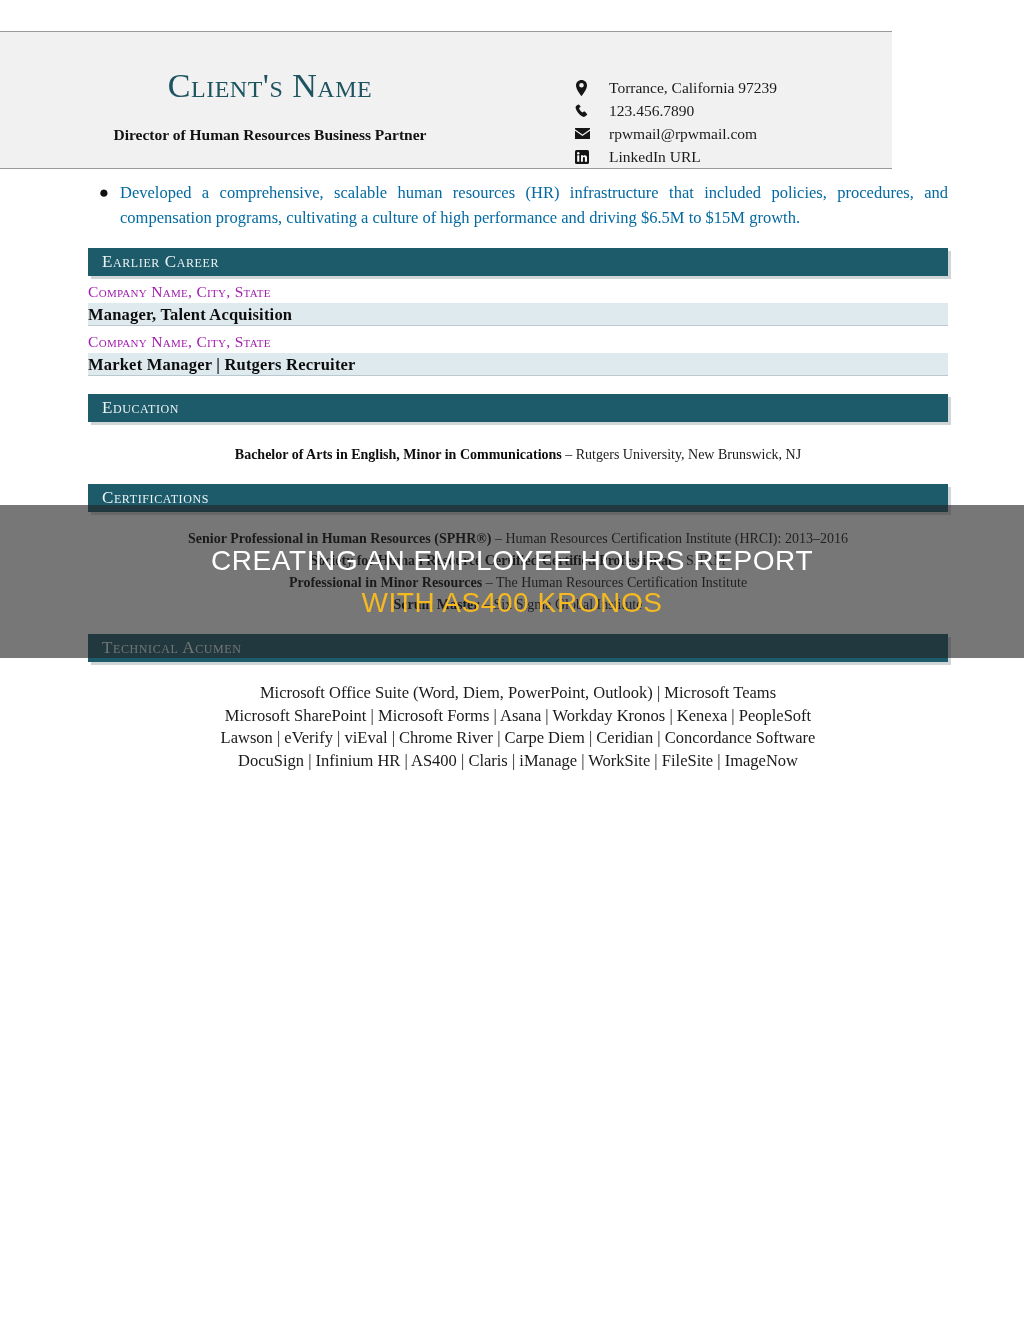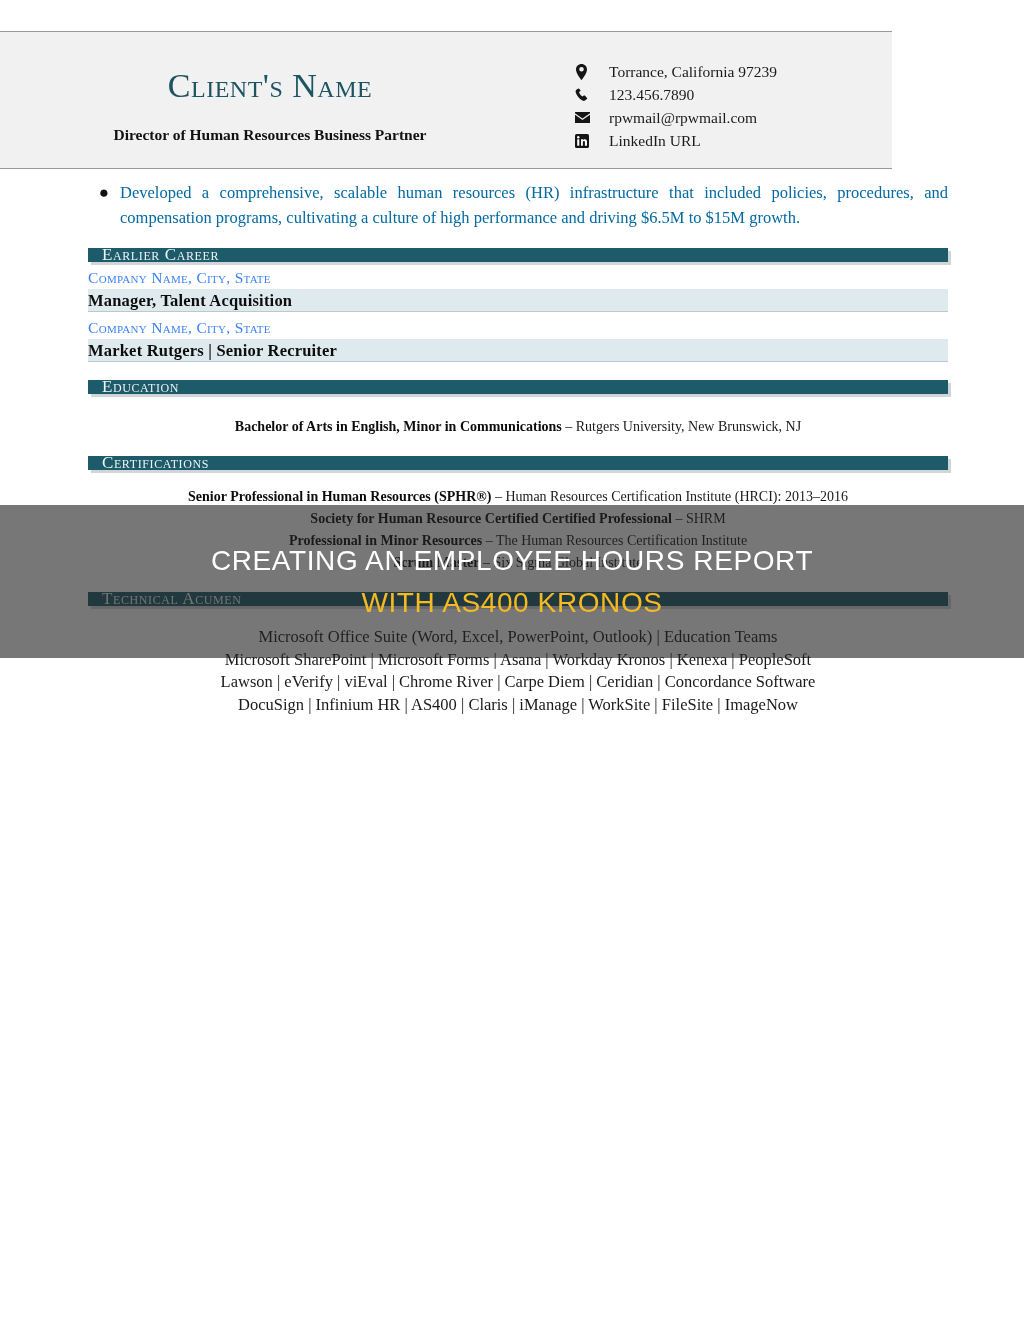--- a/index.html
+++ b/index.html
@@ -58,21 +58,21 @@
     margin-top: 22px;
     font-family: "Liberation Serif", "DejaVu Serif", serif;
     font-size: 15.5px;
     font-weight: bold;
     color: #111111;
     white-space: nowrap;
   }
   .contact-block {
     position: absolute;
     left: 575px;
-    top: 28px;
+    top: 44px;
   }
   .contact-row {
     display: flex;
     align-items: center;
     height: 23px;
     margin-bottom: 0px;
   }
   .contact-ico {
     width: 22px;
     height: 18px;
@@ -120,40 +120,40 @@
     text-align: justify;
   }
 
   
   .sect-wrap {
     position: relative;
     margin-top: 18px;
   }
   .sect-bar {
     position: relative;
-    height: 14px;
+    height: 28px;
     background: #1d5b6a;
     box-shadow: 3px 3px 0 rgba(170,180,184,0.55);
     display: flex;
     align-items: center;
   }
   .sect-bar-label {
     padding-left: 14px;
     font-family: "Liberation Serif", "DejaVu Serif", serif;
     font-size: 17px;
     color: #eef4f5;
     font-variant: small-caps;
     letter-spacing: 0.6px;
   }
 
   .company-line {
     font-family: "Liberation Serif", "DejaVu Serif", serif;
     font-size: 15.5px;
     font-variant: small-caps;
-    color: #3b82f6;
+    color: #a21caf;
     letter-spacing: 0.3px;
     padding: 7px 0 2px 0;
   }
   .role-band {
     background: #dfeaee;
     border-bottom: 1px solid #b9c9cf;
     height: 22px;
     display: flex;
     align-items: flex-end;
   }
@@ -308,21 +308,21 @@
     <div>
       <div class="company-line">Company Name, City, State</div>
       <div class="role-band">
         <span class="role-band-label">Manager, Talent Acquisition</span>
       </div>
     </div>
 
     <div>
       <div class="company-line">Company Name, City, State</div>
       <div class="role-band">
-        <span class="role-band-label">Market Rutgers | Senior Recruiter</span>
+        <span class="role-band-label">Market Manager | Rutgers Recruiter</span>
       </div>
     </div>
 
     <div class="sect-wrap">
       <div class="sect-bar">
         <span class="sect-bar-label">Education</span>
       </div>
     </div>
 
     <div class="edu-block">
@@ -352,21 +352,21 @@
       </div>
     </div>
 
     <div class="sect-wrap">
       <div class="sect-bar">
         <span class="sect-bar-label">Technical Acumen</span>
       </div>
     </div>
 
     <div class="tech-block">
-      <div class="tech-line">Microsoft Office Suite (Word, Excel, PowerPoint, Outlook) | Education Teams</div>
+      <div class="tech-line">Microsoft Office Suite (Word, Diem, PowerPoint, Outlook) | Microsoft Teams</div>
       <div class="tech-line">Microsoft SharePoint | Microsoft Forms | Asana | Workday Kronos | Kenexa | PeopleSoft</div>
       <div class="tech-line">Lawson | eVerify | viEval | Chrome River | Carpe Diem | Ceridian | Concordance Software</div>
       <div class="tech-line">DocuSign | Infinium HR | AS400 | Claris | iManage | WorkSite | FileSite | ImageNow</div>
     </div>
 
   </div>
 
   <div class="overlay">
     <div class="overlay-l1">CREATING AN EMPLOYEE HOURS REPORT</div>
     <div class="overlay-l2">WITH AS400 KRONOS</div>

